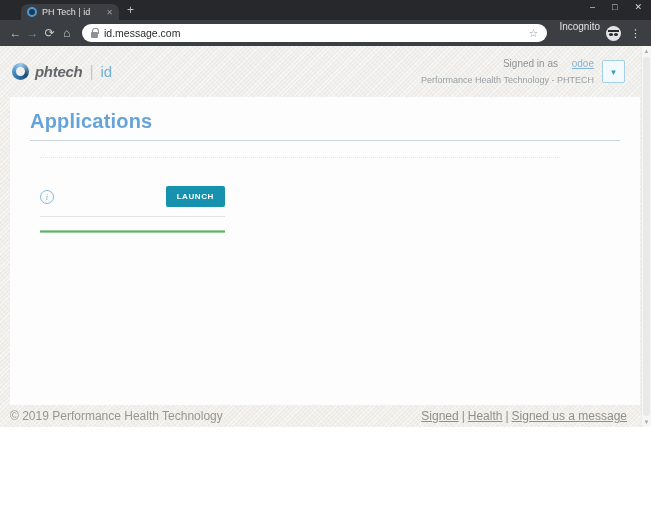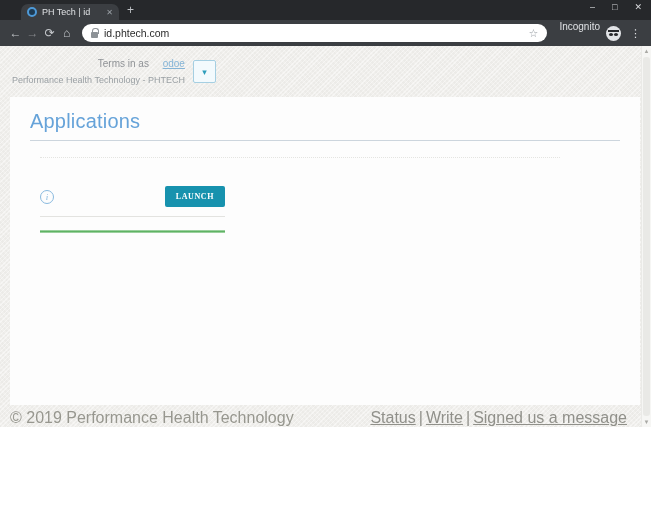--- a/index.html
+++ b/index.html
@@ -54,37 +54,37 @@
 
   .account { display:flex; align-items:center; gap:8px; }
   .account-text { text-align:right; }
   .signin-line { font-size:10px; color:#8f9296; }
   .signin-user { color:#85b4d6; text-decoration:underline; cursor:pointer;margin-left:11px; }
   .org-line { font-size:9px; color:#9aa0a4; margin-top:6px; }
   .account-dd { width:23px; height:23px; border:1px solid #a5cfe2; background:#f3fafd; border-radius:2px;
                 display:flex; align-items:center; justify-content:center; color:#2d9dbb; font-size:9px; cursor:pointer; }
 
   .content-panel { position:absolute; left:10px; right:11px; top:51px; bottom:22px; background:#fdfdfd; }
-  .page-title { margin:13px 20px 0; font-size:20px; font-weight:400; color:#66a3d9; letter-spacing:0.2px;
+  .page-title { margin:13px 20px 0; font-size:20px; font-weight:700; color:#66a3d9; letter-spacing:0.2px;
                 padding-bottom:7px; border-bottom:1px solid #ccd5dd; }
   .app-section { margin:16px 80px 0 30px; border-top:1px dotted #e4e4e1; padding-top:13px; }
   .app-card { width:185px; }
   .app-name { font-size:13px; color:#a1a19e; letter-spacing:0.3px; }
   .app-actions { display:flex; align-items:center; justify-content:space-between; margin-top:15px; }
   .info-icon { width:14px; height:14px; border:1px solid #8abadf; border-radius:50%; color:#8abadf;
                font-size:9px; font-style:italic; font-family:"Liberation Serif", serif;
                display:flex; align-items:center; justify-content:center; cursor:pointer; }
   .launch-btn { background:#1792ae; color:#ffffff; font-size:8px; letter-spacing:0.6px; font-weight:700;
-                padding:6px 11px; border:none; border-radius:2px; cursor:pointer; font-family:Liberation Serif, serif; }
+                padding:6px 11px; border:none; border-radius:2px; cursor:pointer; font-family:Liberation Sans, sans-serif; }
   .card-sep { border-bottom:1px solid #e3e3e0; margin-top:9px; }
   .green-bar { height:3px; margin-top:13px;
                background:linear-gradient(to bottom, #cfe9d0, #5fb364 35%, #5fb364 65%, #cfe9d0); }
 
-  .site-footer { position:absolute; left:0; right:10px; bottom:0; height:22px; display:flex; align-items:flex-end;
-                 justify-content:space-between; padding:0 14px 0 10px; font-size:16px; color:#97978f; }
+  .site-footer { position:absolute; left:0; right:10px; bottom:0; height:22px; display:flex; align-items:center;
+                 justify-content:space-between; padding:0 14px 0 10px; font-size:12px; color:#97978f; }
   .footer-links { color:#90908a; }
   .footer-link { text-decoration:underline; cursor:pointer; }
   .link-sep { margin:0 3px; text-decoration:none; }
 
   .scrollbar { position:absolute; right:0; top:0; bottom:0; width:10px; background:#f6f6f4; border-left:1px solid #eaeae7; }
   .sb-arrow { position:absolute; left:0; width:100%; text-align:center; font-size:6px; color:#a9a9a5; line-height:8px; }
   .sb-up { top:1px; } .sb-down { bottom:1px; }
   .sb-thumb { position:absolute; left:1px; width:7px; top:11px; bottom:11px; background:#e9e9e6; border-radius:3px; }
 </style>
 </head>
@@ -106,34 +106,40 @@
     </div>
   </div>
 
   <div class="toolbar">
     <span class="nav-icon">←</span>
     <span class="nav-icon fwd">→</span>
     <span class="nav-icon">⟳</span>
     <span class="nav-icon">⌂</span>
     <div class="omnibox">
       <span class="lock-icon"></span>
-      <span class="url">id.phtech.com</span>
+      <span class="url">id.message.com</span>
       <span class="star">☆</span>
     </div>
     <span class="incognito-label">Incognito</span>
     <span class="incog-icon"></span>
     <span class="menu-dots">⋮</span>
   </div>
 
   <div class="page">
 
     <div class="site-header">
+      <div class="logo">
+        <span class="logo-icon"></span>
+        <span class="logo-brand">phtech</span>
+        <span class="logo-divider">|</span>
+        <span class="logo-product">id</span>
+      </div>
       <div class="account">
         <div class="account-text">
-          <div class="signin-line"><span>Terms in as </span><span class="signin-user">odoe</span></div>
+          <div class="signin-line"><span>Signed in as </span><span class="signin-user">odoe</span></div>
           <div class="org-line">Performance Health Technology - PHTECH</div>
         </div>
         <div class="account-dd">
           <span>▾</span>
         </div>
       </div>
     </div>
 
     <div class="content-panel">
       <div class="page-title">Applications</div>
@@ -145,21 +151,21 @@
           </div>
           <div class="card-sep"></div>
           <div class="green-bar"></div>
         </div>
       </div>
     </div>
 
     <div class="site-footer">
       <span>© 2019 Performance Health Technology</span>
       <span class="footer-links">
-        <span class="footer-link">Status</span><span class="link-sep">|</span><span class="footer-link">Write</span><span class="link-sep">|</span><span class="footer-link">Signed us a message</span>
+        <span class="footer-link">Signed</span><span class="link-sep">|</span><span class="footer-link">Health</span><span class="link-sep">|</span><span class="footer-link">Signed us a message</span>
       </span>
     </div>
 
     <div class="scrollbar">
       <span class="sb-arrow sb-up">▲</span>
       <span class="sb-thumb"></span>
       <span class="sb-arrow sb-down">▼</span>
     </div>
 
   </div>

